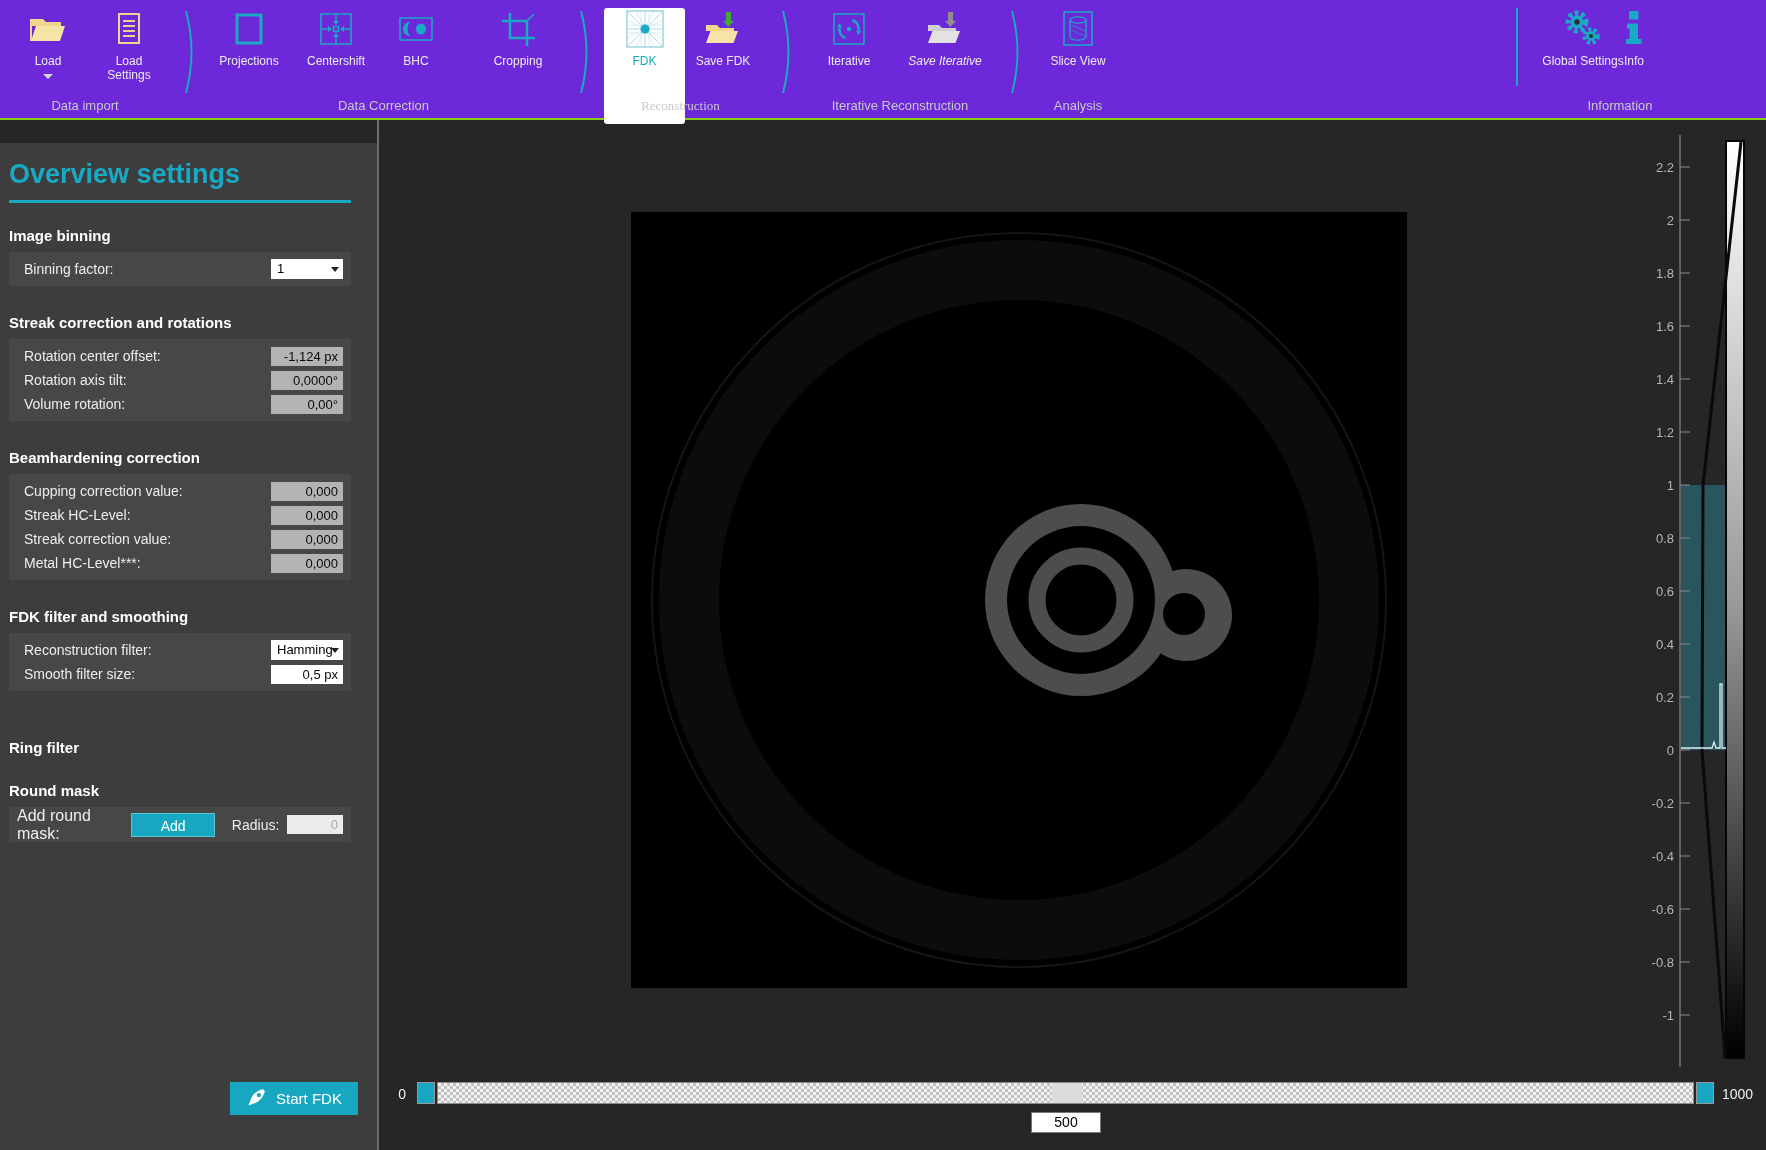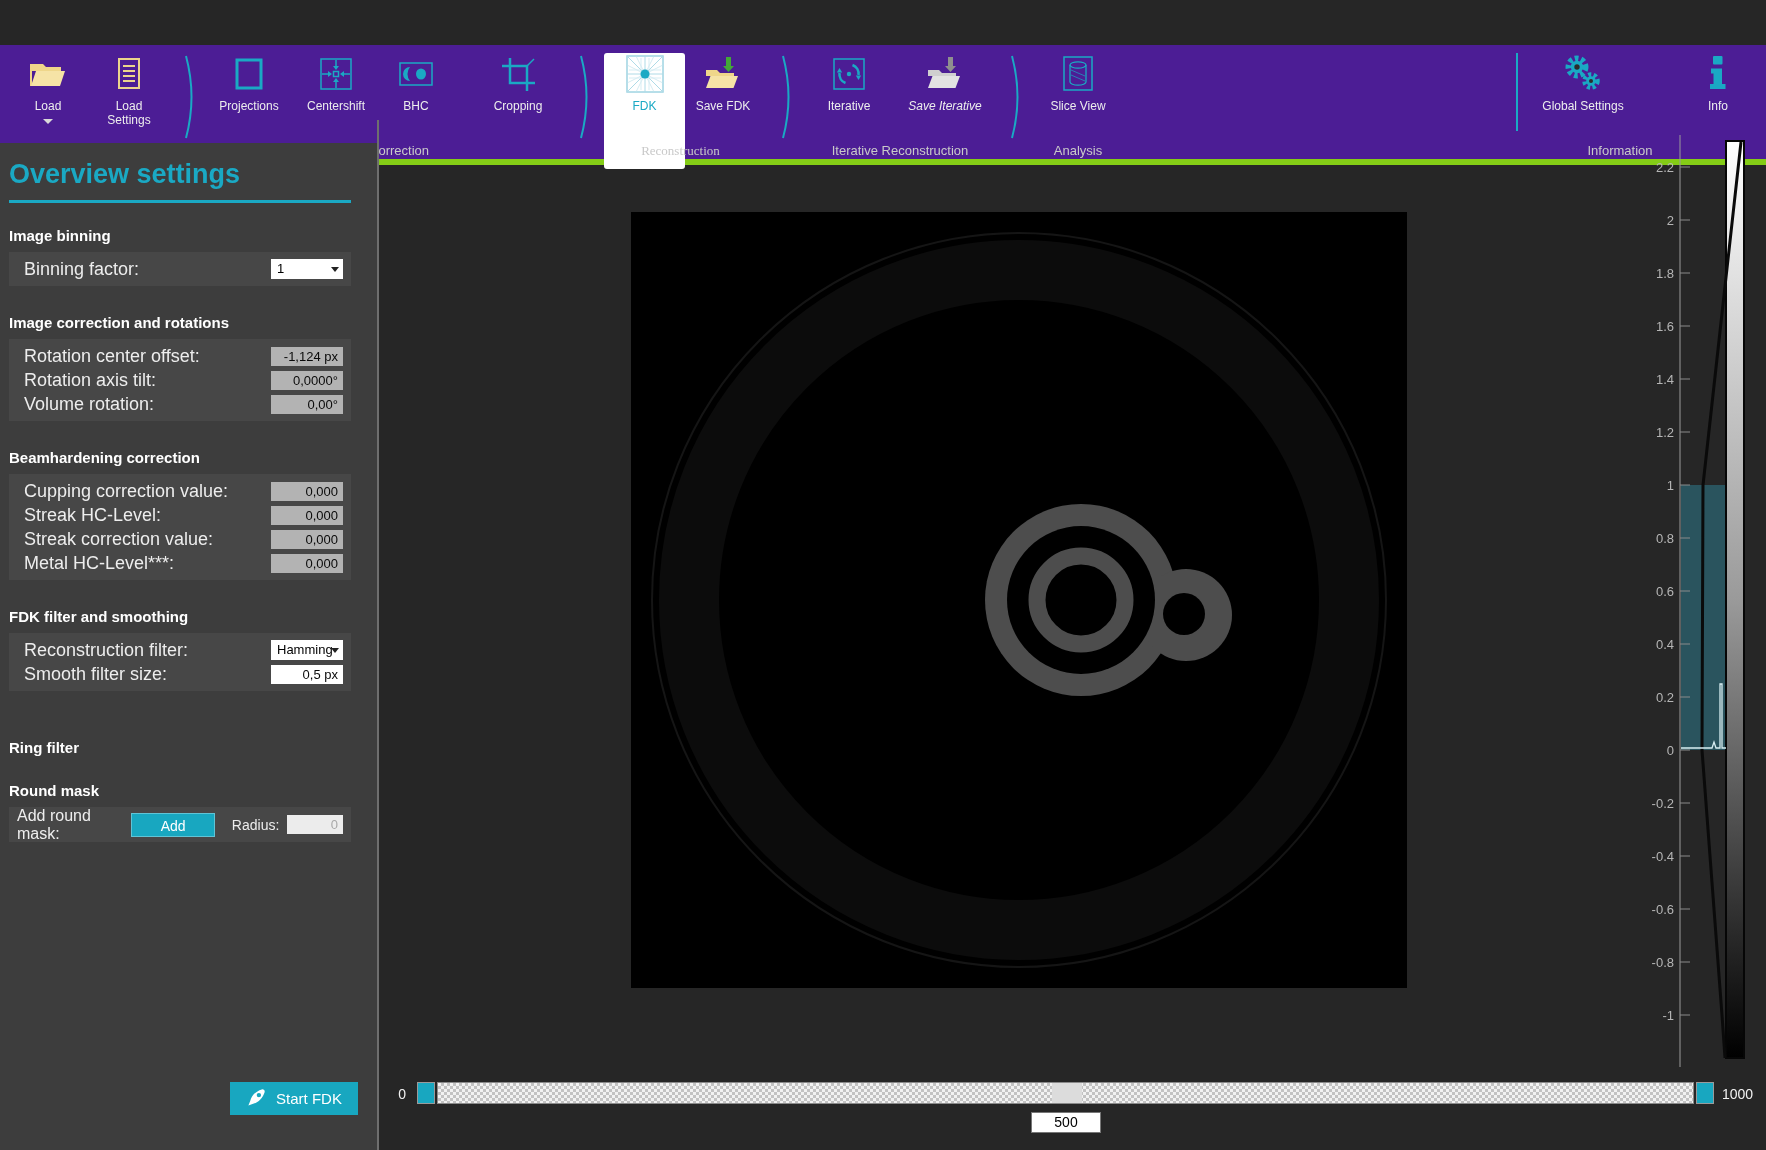--- a/index.html
+++ b/index.html
@@ -3,21 +3,21 @@
 <meta charset="utf-8">
 <style>
   * { box-sizing: border-box; }
   html,body { margin:0; padding:0; }
   body {
     width:1766px; height:1150px; position:relative; overflow:hidden;
     background:#262626; font-family:"Liberation Sans", sans-serif; color:#eee;
   }
   
   .ribbon { position:absolute; left:0; top:0; width:1766px; height:120px;
-            background:#4c1d95; border-bottom:6px solid #84cc16;margin-top:45px; }
+            background:#6d28d9; border-bottom:2px solid #84cc16; }
   .rbtn { position:absolute; top:8px; display:flex; flex-direction:column; align-items:center;
           font-size:12px; color:#ededed; text-align:center; line-height:1.15; cursor:default; }
   .rbtn .icon-box { height:42px; display:flex; align-items:center; justify-content:center; }
   .rbtn .rlabel { margin-top:5px; }
   .rbtn.selected { background:#fff; border-radius:3px; height:116px; color:#1aa9c4; }
   .caret-down { width:0; height:0; border-left:5px solid transparent; border-right:5px solid transparent;
                 border-top:5px solid #d9d9d9; margin-top:5px; }
   .rgroup-label { position:absolute; top:98px; font-size:13px; color:#c9c9c9; text-align:center; }
   .rsep { position:absolute; top:10px; }
   .rsep-line { position:absolute; top:8px; width:2px; height:78px; background:#1aa9c4; }
@@ -26,21 +26,21 @@
   .sidebar-divider { position:absolute; left:377px; top:120px; bottom:0; width:2px; background:#6e6e6e; }
   .sb-inner { padding:16px 26px 0 9px; }
   .sb-title { font-size:27px; font-weight:bold; color:#1aa9c4; margin:0 0 10px 0; }
   .sb-underline { height:3px; background:#1aa9c4; margin-bottom:24px; }
   .sb-heading { font-size:15px; font-weight:bold; color:#fff; margin:28px 0 8px 0; }
   .sb-heading.first { margin-top:0; }
   .sb-heading.gap-lg { margin-top:48px; }
   .panel { background:#474747; padding:5px 8px; }
   .panel.pad-v { padding-top:16px; padding-bottom:16px; }
   .row { display:flex; align-items:center; justify-content:space-between; height:24px; }
-  .row .lbl { font-size:18px; color:#ededed; padding-left:7px; white-space:nowrap; }
+  .row .lbl { font-size:14px; color:#ededed; padding-left:7px; white-space:nowrap; }
   .field { width:72px; height:19px; background:#b3b3b3; color:#0a0a0a; font-size:13px;
            line-height:19px; text-align:right; padding:0 5px; }
   .field.white { background:#fff; }
   .field.narrow { width:46px; }
   .field.disabled { width:65px; background:#ececec; color:#a8a8a8; }
   .selectbox { width:72px; height:20px; background:#fff; color:#000; font-size:13px; line-height:20px;
                padding:0 16px 0 6px; position:relative; }
   .selectbox .sel-caret { position:absolute; right:4px; top:8px; width:0; height:0;
                border-left:4px solid transparent; border-right:4px solid transparent; border-top:5px solid #222; }
   .checkbox { width:14px; height:14px; background:#fff; border:1px solid #8a8a8a; margin-right:10px; }
@@ -252,21 +252,21 @@
         <circle cx="16" cy="13" r="8" fill="none" stroke="#1aa9c4" stroke-width="7" stroke-dasharray="3.4 2.5"></circle>
         <circle cx="16" cy="13" r="6.2" fill="#1aa9c4"></circle>
         <circle cx="16" cy="13" r="2.7" fill="#2c2c2c"></circle>
         <circle cx="30" cy="27" r="6" fill="none" stroke="#1aa9c4" stroke-width="5.5" stroke-dasharray="2.8 2.2"></circle>
         <circle cx="30" cy="27" r="4.8" fill="#1aa9c4"></circle>
         <circle cx="30" cy="27" r="2" fill="#2c2c2c"></circle>
       </svg>
     </div>
     <div class="rlabel">Global Settings</div>
   </div>
-  <div class="rbtn" style="left:1694px;width:48px;text-align:center;">
+  <div class="rbtn" style="left:1610px;width:48px;text-align:center;">
     <div class="icon-box">
       <svg width="18" height="38" viewBox="0 0 18 38">
         <rect x="4" y="1" width="9.5" height="8.5" rx="1" fill="#1aa9c4"></rect>
         <path d="M2 13.5 H13 V29 H16.5 V34 H1 V29 H4.5 V18.5 H2 Z" fill="#1aa9c4"></path>
       </svg>
     </div>
     <div class="rlabel">Info</div>
   </div>
   <div class="rgroup-label" style="left:1540px;width:160px;">Information</div>
 </div>
@@ -280,21 +280,21 @@
     <div class="panel">
       <div class="row">
         <span class="lbl">Binning factor:</span>
         <div class="selectbox">
           <span>1</span>
           <span class="sel-caret"></span>
         </div>
       </div>
     </div>
 
-    <div class="sb-heading">Image correction and rotations</div>
+    <div class="sb-heading">Streak correction and rotations</div>
     <div class="panel">
       <div class="row">
         <span class="lbl">Rotation center offset:</span>
         <div class="field">-1,124 px</div>
       </div>
       <div class="row">
         <span class="lbl">Rotation axis tilt:</span>
         <div class="field">0,0000°</div>
       </div>
       <div class="row">

